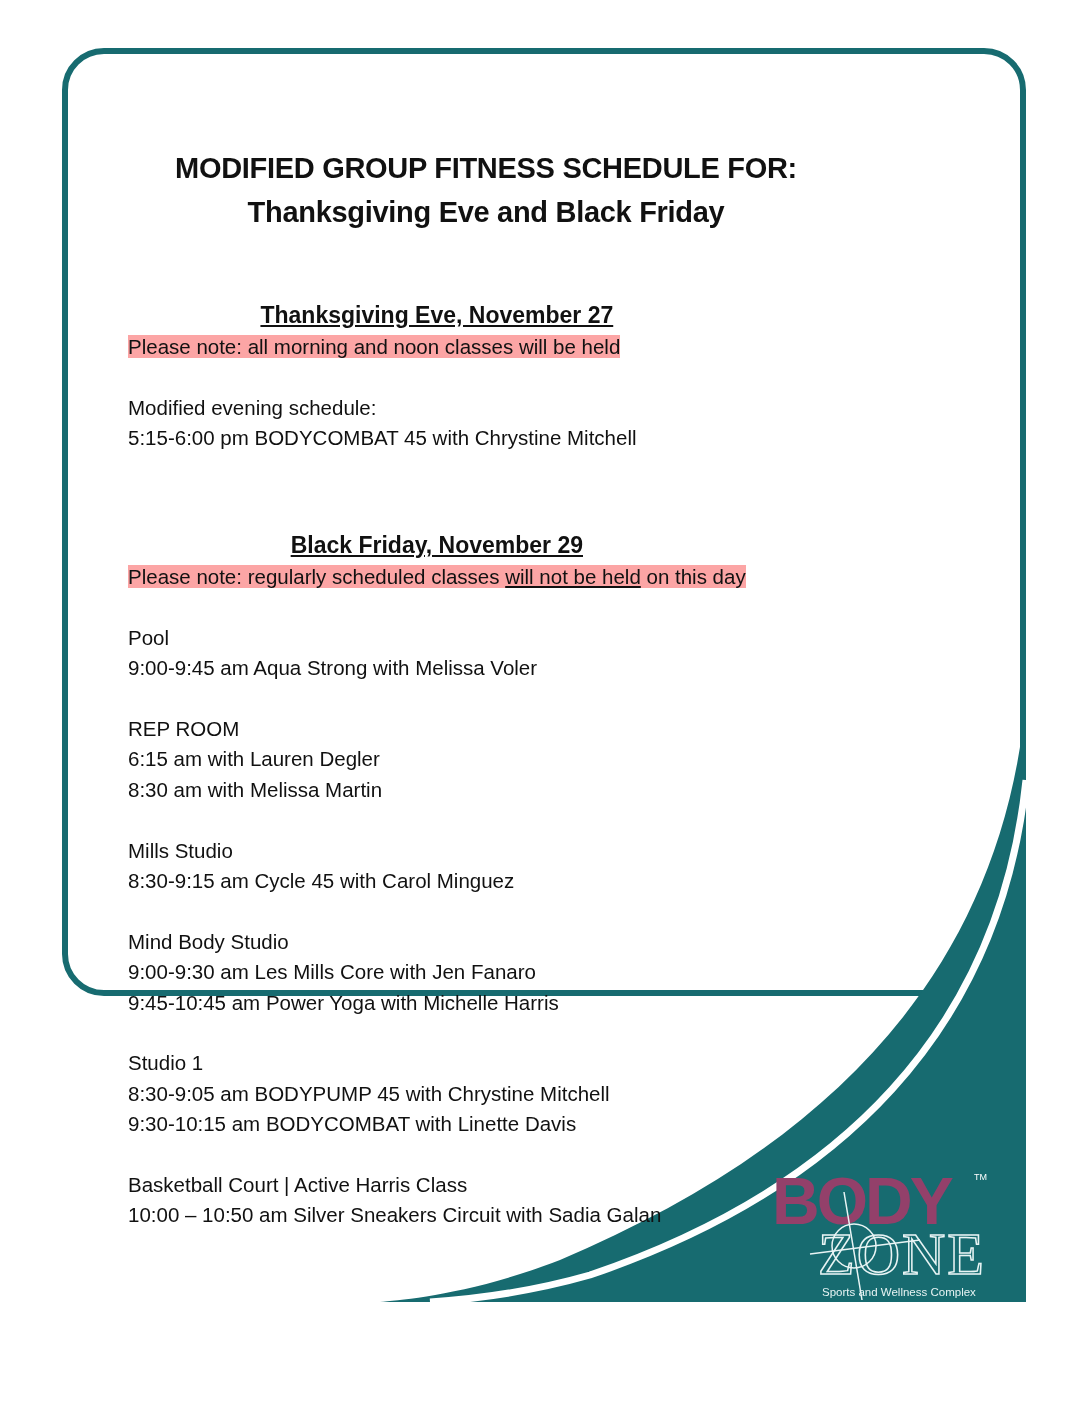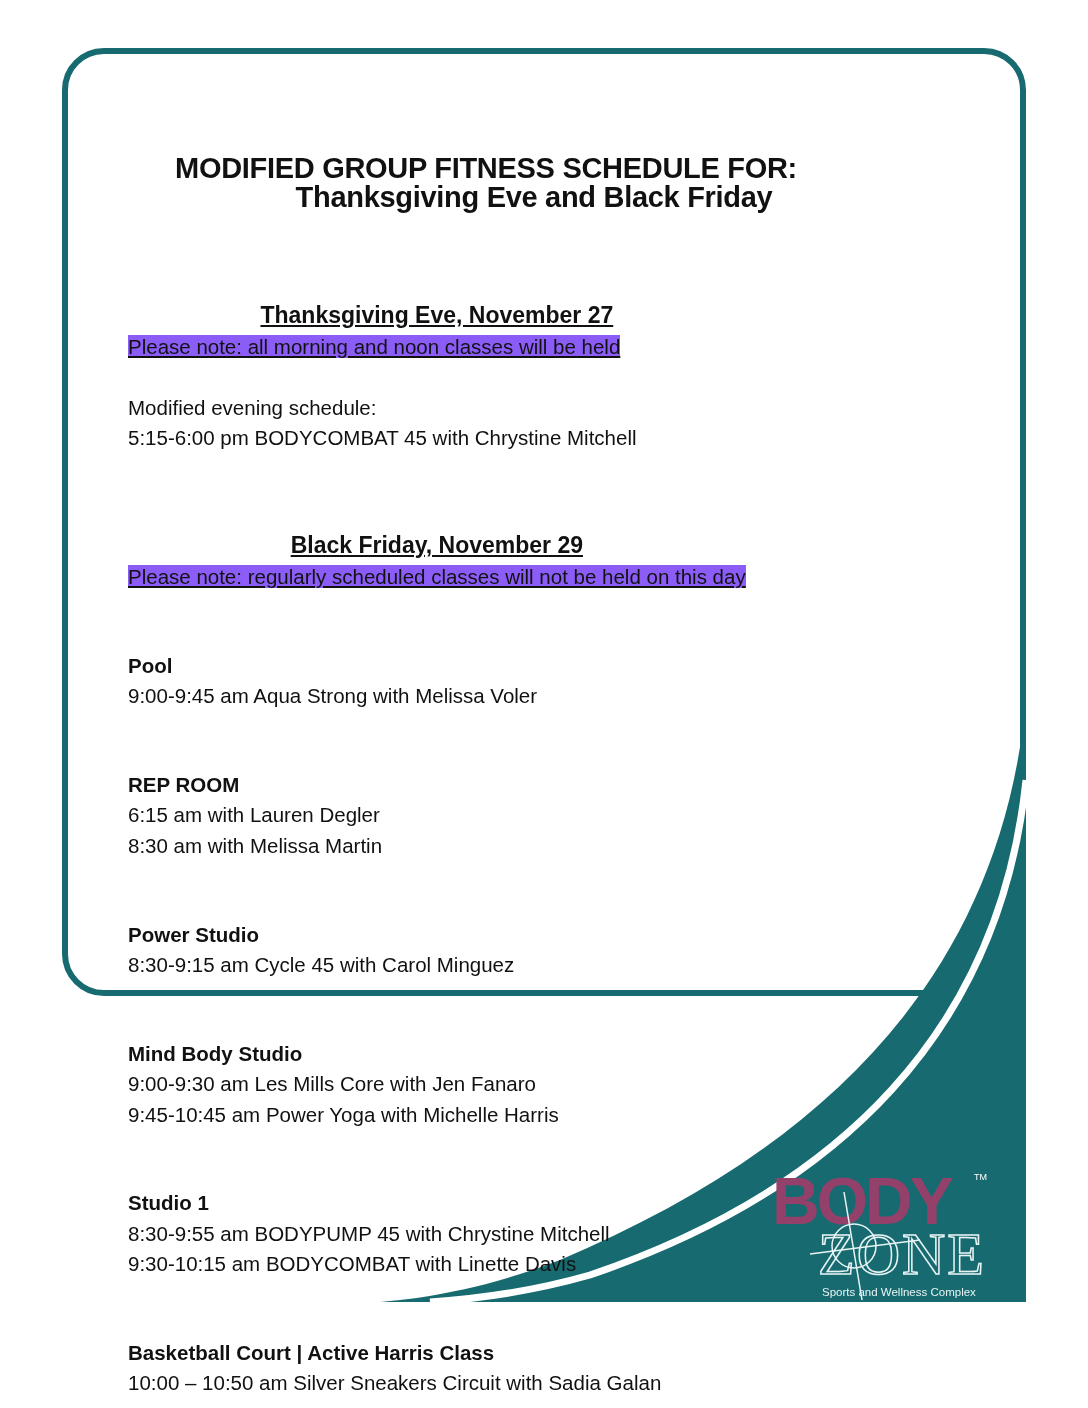--- a/index.html
+++ b/index.html
@@ -3,26 +3,26 @@
 <meta charset="utf-8">
 <style>
   html, body { margin:0; padding:0; background:#ffffff; }
   body { width:1088px; height:1408px; position:relative; overflow:hidden;
          font-family:"Liberation Sans", sans-serif; color:#111; }
   .frame { position:absolute; left:62px; top:48px; width:964px; height:948px;
            border:6px solid #176b70; border-radius:42px; box-sizing:border-box; background:#fff; overflow:hidden; }
   .swoosh { position:absolute; left:0; top:0; width:1088px; height:1408px; pointer-events:none; }
   .title { position:absolute; left:0; width:972px; text-align:center; font-weight:bold; font-size:29px; letter-spacing:-0.3px; }
   .t1 { top:152px; }
-  .t2 { top:181px;margin-left:48px; }
+  .t2 { top:196px; }
   .content { position:absolute; left:128px; top:298px; font-size:20.5px; line-height:30.4px; }
   .hdr { font-weight:bold; font-size:23px; text-decoration:underline; line-height:34px;text-align:center; }
-  .hl { background:#8b5cf6; display:inline;text-decoration:underline; }
+  .hl { background:#fca5a5; display:inline; }
   .u { text-decoration:underline;text-align:center; }
-  .b { font-weight:bold;margin-top:28px; }
+  .b { font-weight:normal; }
   .gap { height:30.4px; }
   .gap2 { height:44px; }
   .logo { position:absolute; left:770px; top:1162px; width:240px; height:150px; }
 </style>
 </head>
 <body>
 
 <div class="frame"></div>
 
 <svg class="swoosh" viewBox="0 0 1088 1408">
@@ -49,31 +49,31 @@
 
   <div class="b">Pool</div>
   <div>9:00-9:45 am Aqua Strong with Melissa Voler</div>
   <div class="gap"></div>
 
   <div class="b">REP ROOM</div>
   <div>6:15 am with Lauren Degler</div>
   <div>8:30 am with Melissa Martin</div>
   <div class="gap"></div>
 
-  <div class="b">Power Studio</div>
+  <div class="b">Mills Studio</div>
   <div>8:30-9:15 am Cycle 45 with Carol Minguez</div>
   <div class="gap"></div>
 
   <div class="b">Mind Body Studio</div>
   <div>9:00-9:30 am Les Mills Core with Jen Fanaro</div>
   <div>9:45-10:45 am Power Yoga with Michelle Harris</div>
   <div class="gap"></div>
 
   <div class="b">Studio 1</div>
-  <div>8:30-9:55 am BODYPUMP 45 with Chrystine Mitchell</div>
+  <div>8:30-9:05 am BODYPUMP 45 with Chrystine Mitchell</div>
   <div>9:30-10:15 am BODYCOMBAT with Linette Davis</div>
   <div class="gap"></div>
 
   <div class="b">Basketball Court | Active Harris Class</div>
   <div>10:00 – 10:50 am Silver Sneakers Circuit with Sadia Galan</div>
 </div>
 
 <svg class="logo" viewBox="0 0 240 150">
   <text x="2" y="62" font-family="Liberation Sans, sans-serif" font-weight="bold" font-size="66" fill="#93406a" letter-spacing="-3">BODY</text>
   <text x="204" y="18" font-family="Liberation Sans, sans-serif" font-size="9" fill="#ffffff">TM</text>

